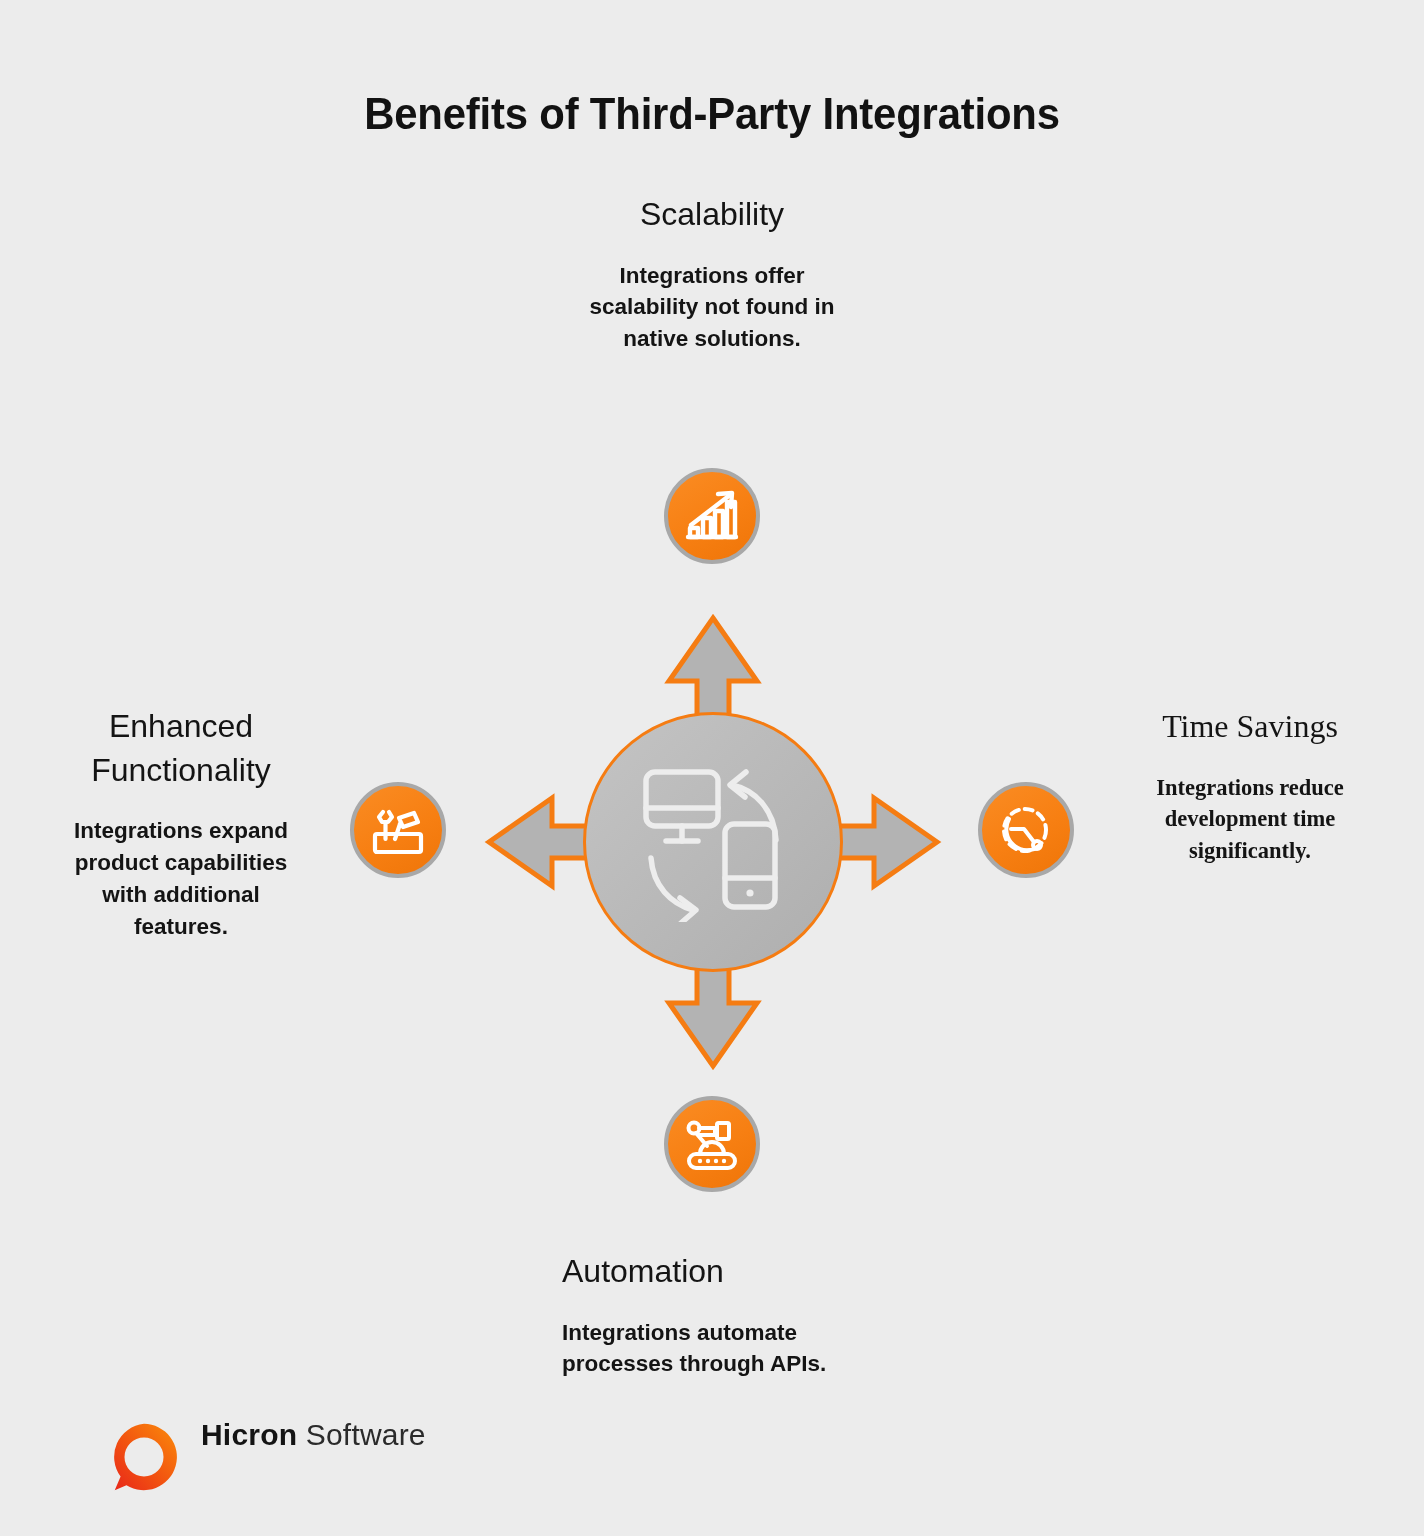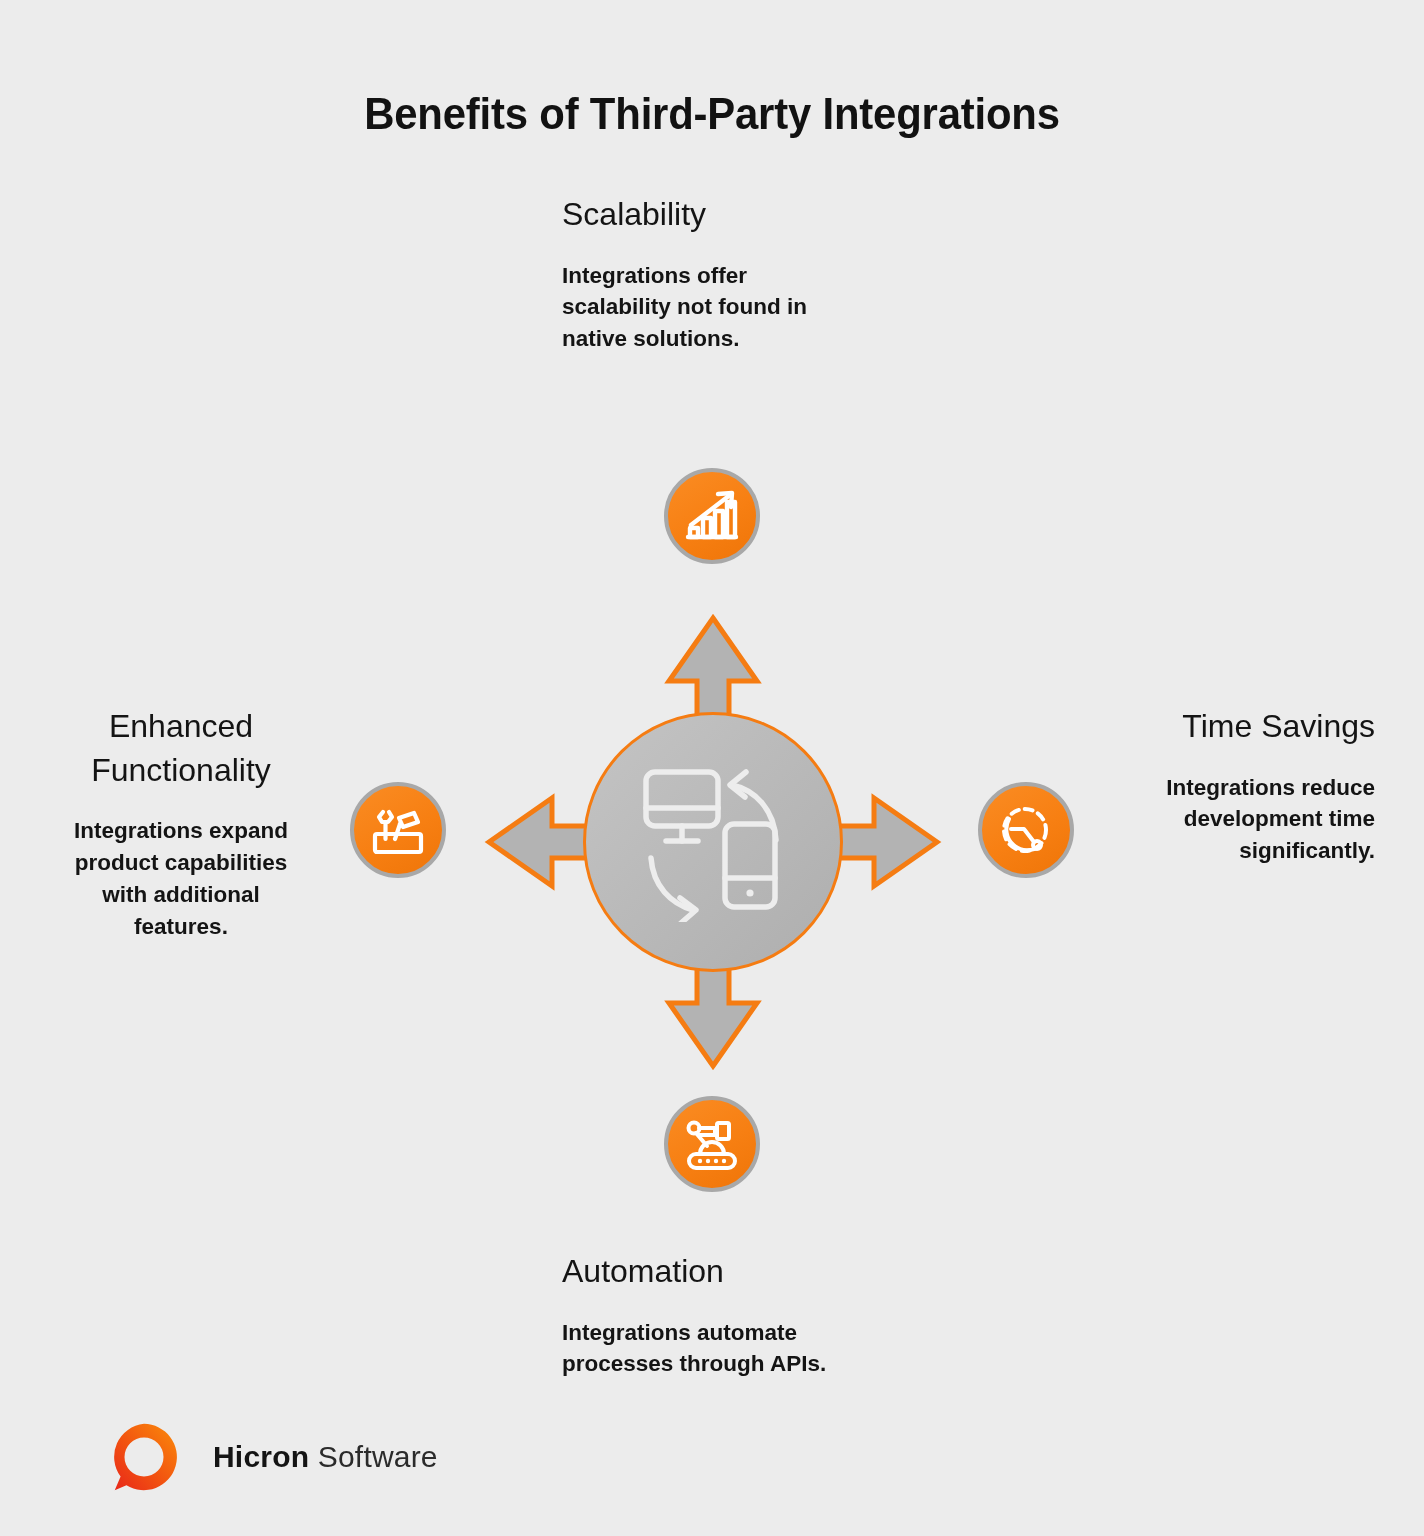--- a/index.html
+++ b/index.html
@@ -52,21 +52,21 @@
     line-height: 1.42;
     margin-top: 23px;
   }
 
   
   .block-top {
     position: absolute;
     left: 562px;
     top: 193px;
     width: 300px;
-    text-align: left;
+    text-align: center;
   }
 
   
   .block-bottom {
     position: absolute;
     left: 562px;
     top: 1250px;
     width: 300px;
     text-align: left;
   }
@@ -79,21 +79,22 @@
     width: 242px;
     text-align: center;
   }
 
   
   .block-right {
     position: absolute;
     left: 1125px;
     top: 705px;
     width: 250px;
-    text-align: right;
+    text-align: center;
+    font-family: Liberation Serif, serif;
   }
 
   
   .hub {
     position: absolute;
     left: 583px;
     top: 712px;
     width: 260px;
     height: 260px;
     border-radius: 50%;
@@ -137,22 +138,22 @@
   .sat-bottom { left: 664px; top: 1096px; }
   .sat-left   { left: 350px; top: 782px; }
   .sat-right  { left: 978px; top: 782px; }
 
   
   .logo {
     position: absolute;
     left: 105px;
     top: 1418px;
     display: flex;
-    align-items: center;
-    gap: 30px;
+    align-items: flex-start;
+    gap: 18px;
   }
   .logo-mark { width: 78px; height: 78px; display: block; }
   .logo-text {
     font-size: 30px;
     letter-spacing: 0.2px;
     white-space: nowrap;
   }
   .logo-text .b { font-weight: 700; color: #141414; }
   .logo-text .l { font-weight: 300; color: #2b2b2b; }
 </style>

